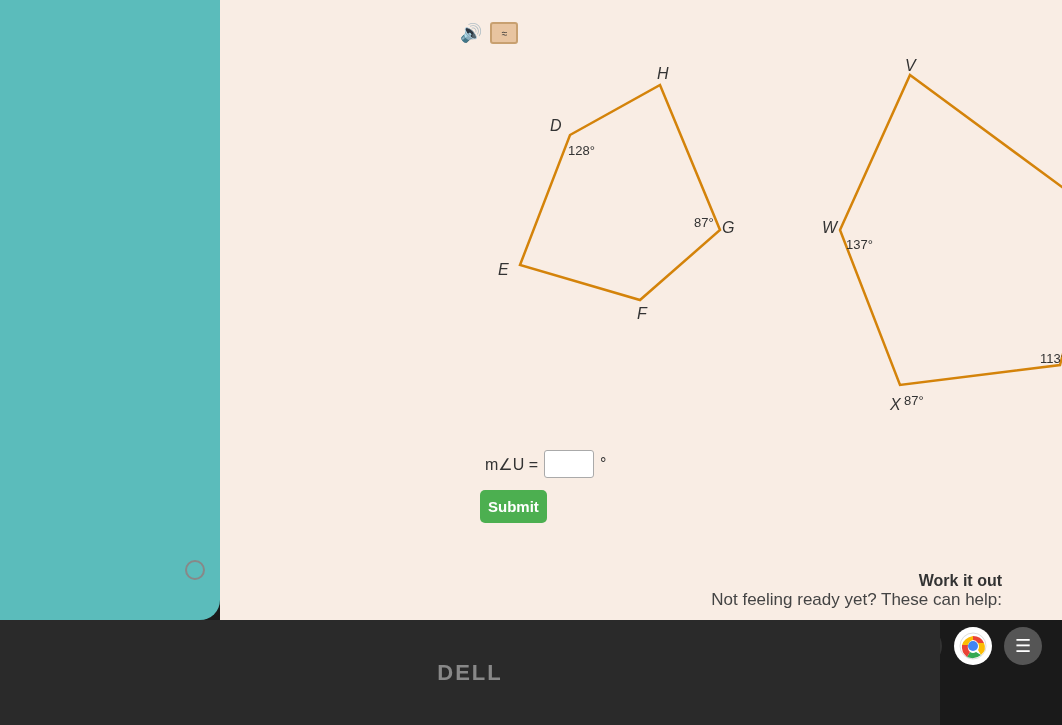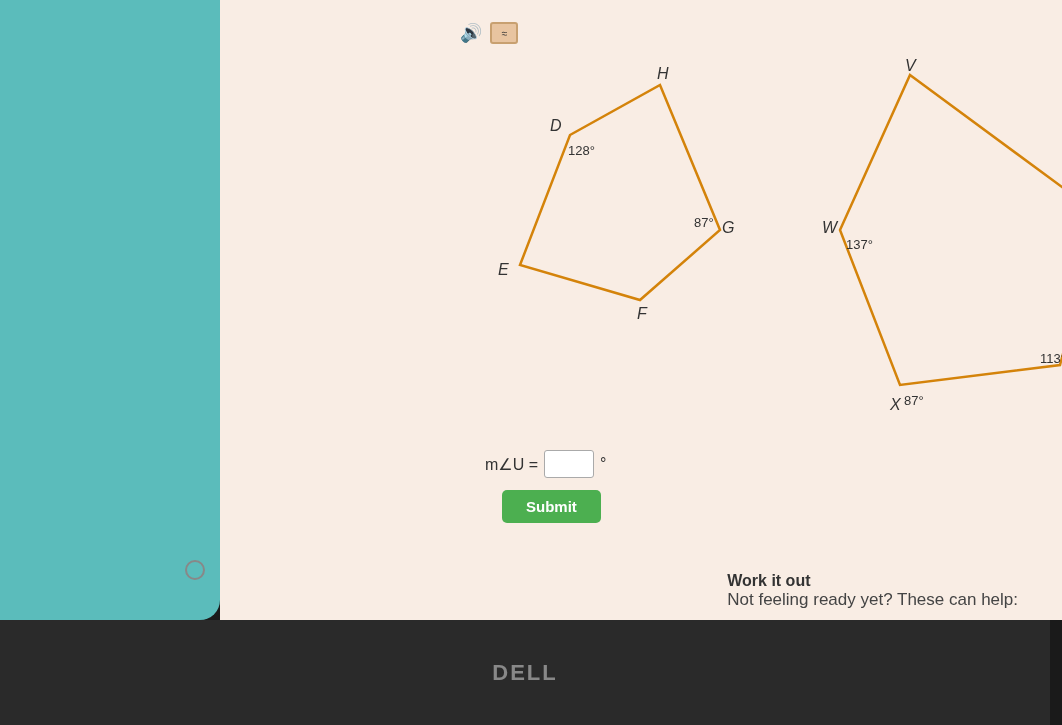--- a/index.html
+++ b/index.html
@@ -32,21 +32,21 @@
       height: 620px;
       background: #f9ede4;
       border-radius: 0 0 0 0;
     }
 
     
     .bottom-bar {
       position: absolute;
       bottom: 0;
       left: 0;
-      width: 1050px;
+      width: 940px;
       height: 105px;
       background: #2a2a2a;
       display: flex;
       align-items: center;
       justify-content: center;
     }
 
     
     .dell-logo {
       color: #888;
@@ -117,37 +117,37 @@
 
     .degree-symbol {
       font-size: 16px;
       color: #333;
     }
 
     
     .submit-btn {
       position: absolute;
       top: 490px;
-      left: 282px;
+      left: 260px;
       background: #4caf50;
       color: white;
       border: none;
       border-radius: 5px;
-      padding: 8px 24px;
+      padding: 8px 8px;
       font-size: 15px;
       cursor: pointer;
       font-weight: bold;
     }
 
     
     .work-it-out {
       position: absolute;
       bottom: 115px;
-      right: 44px;
-      text-align: left;
+      right: 60px;
+      text-align: right;
     }
 
     .work-it-out-title {
       font-size: 16px;
       font-weight: bold;
       color: #333;
     }
 
     .work-it-out-subtitle {
       font-size: 17px;

